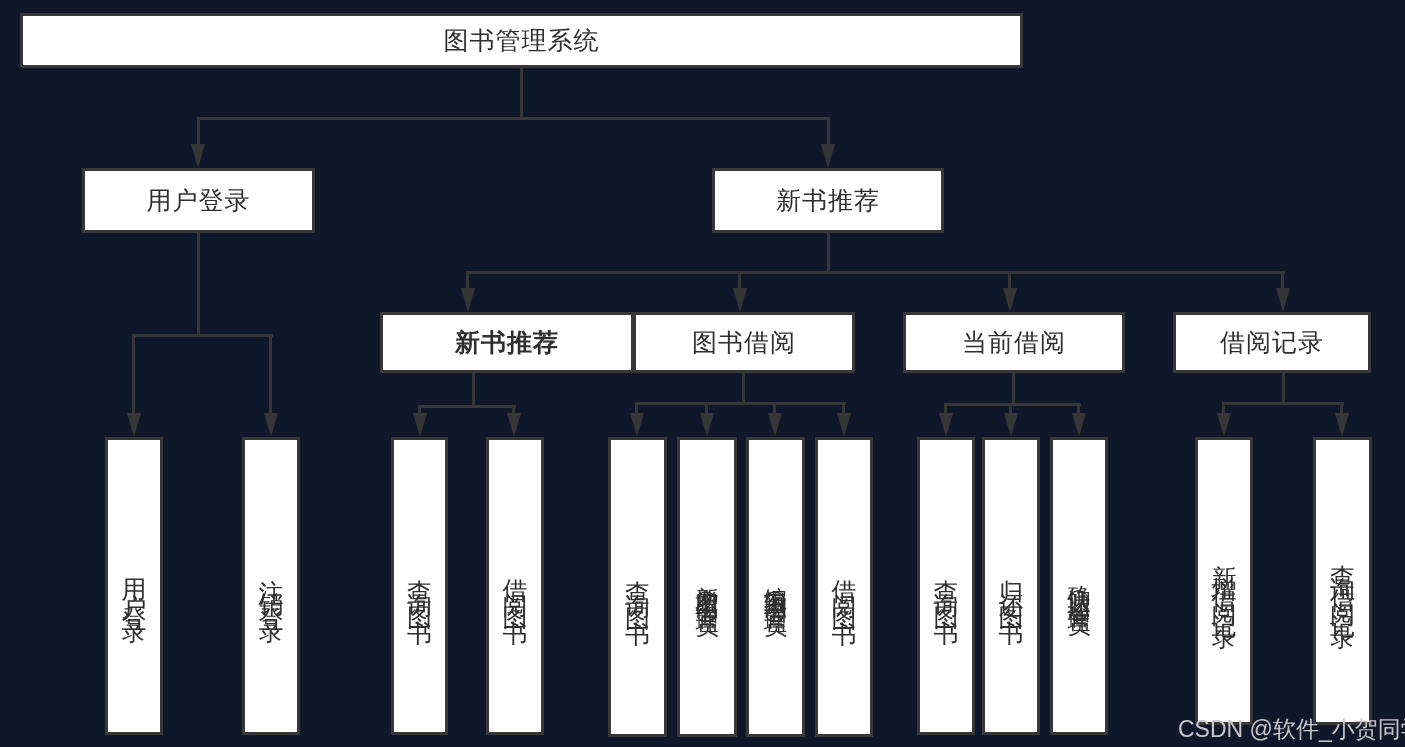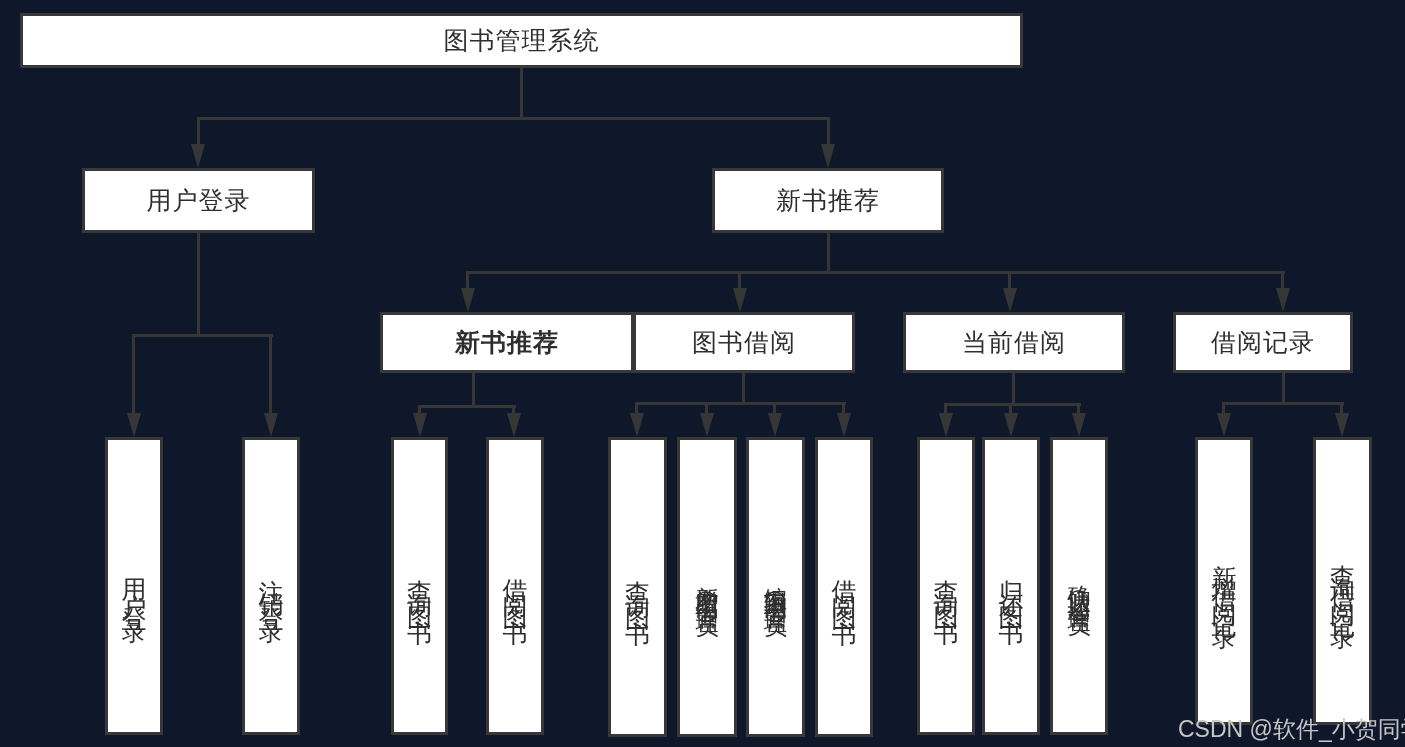--- a/index.html
+++ b/index.html
@@ -76,21 +76,21 @@
 
   <div class="node" style="left:380px;top:312px;width:254px;height:61px;font-weight:bold;">
     <span class="lbl">新书推荐</span>
   </div>
   <div class="node" style="left:633px;top:312px;width:222px;height:61px;">
     <span class="lbl">图书借阅</span>
   </div>
   <div class="node" style="left:903px;top:312px;width:222px;height:61px;">
     <span class="lbl">当前借阅</span>
   </div>
-  <div class="node" style="left:1173px;top:312px;width:180px;height:61px;">
+  <div class="node" style="left:1173px;top:312px;width:198px;height:61px;">
     <span class="lbl">借阅记录</span>
   </div>
 
   <div class="ln" style="left:472px;top:373px;width:3px;height:35px;"></div>
   <div class="ln" style="left:418px;top:405px;width:98px;height:3px;"></div>
   <div class="ln" style="left:418px;top:405px;width:3px;height:12px;"></div>
   <div class="tri" style="left:413px;top:413px;"></div>
   <div class="ln" style="left:512px;top:405px;width:3px;height:12px;"></div>
   <div class="tri" style="left:507px;top:413px;"></div>
 

